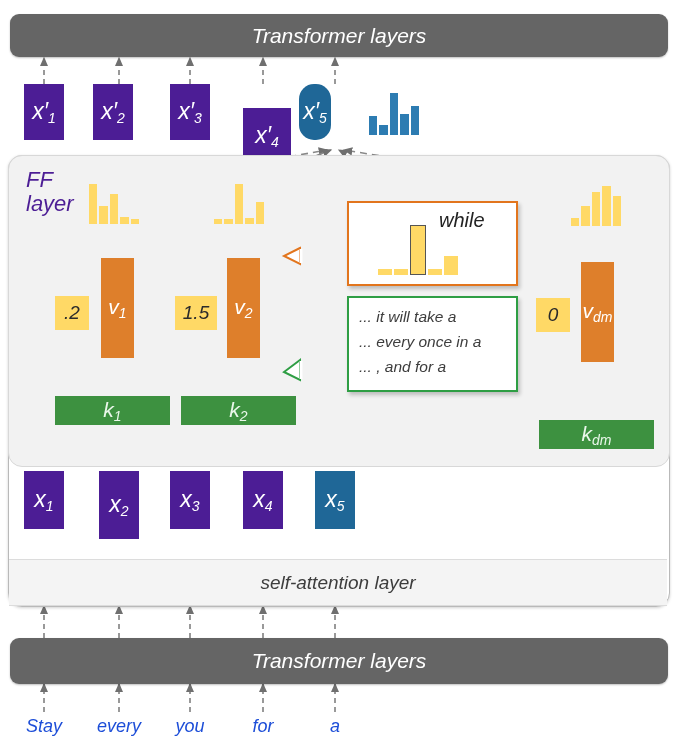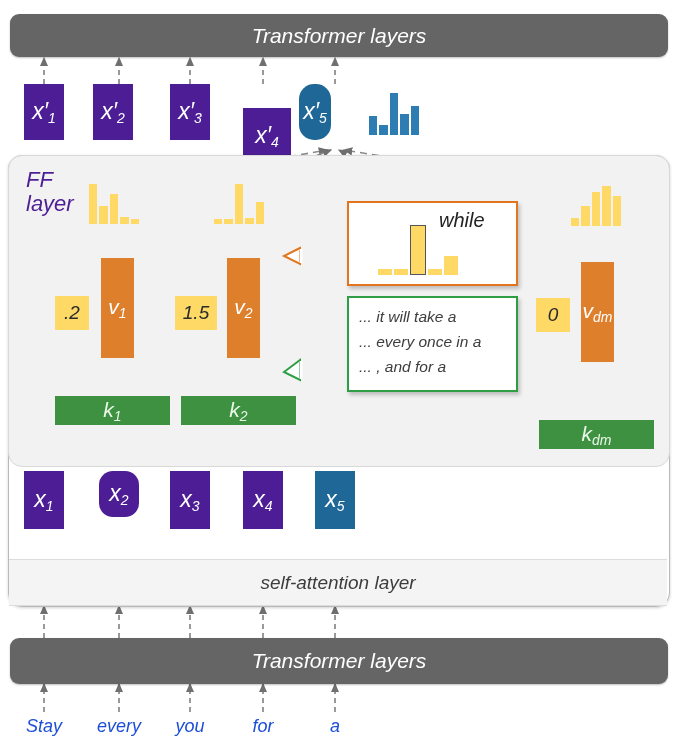--- a/index.html
+++ b/index.html
@@ -236,21 +236,21 @@
   </div>
 </div>
 <svg class="abs" style="left:0;top:0;width:678px;height:744px;">
   <path d="M300,360 L284,372 L300,380 z" fill="#ffffff" stroke="#2e9e44" stroke-width="2"></path>
   <path d="M301,361 L301,379" stroke="#ffffff" stroke-width="3"></path>
 </svg>
 
 <div class="abs xbox light" style="left:24px;top:471px;width:40px;height:58px;">
   <span>x<i class="sub">1</i></span>
 </div>
-<div class="abs xbox light" style="left:99px;top:471px;width:40px;height:46px;border-radius:14px;">
+<div class="abs xbox light" style="left:99px;top:471px;width:40px;height:68px;">
   <span>x<i class="sub">2</i></span>
 </div>
 <div class="abs xbox light" style="left:170px;top:471px;width:40px;height:58px;">
   <span>x<i class="sub">3</i></span>
 </div>
 <div class="abs xbox light" style="left:243px;top:471px;width:40px;height:58px;">
   <span>x<i class="sub">4</i></span>
 </div>
 <div class="abs xbox dark" style="left:315px;top:471px;width:40px;height:58px;">
   <span>x<i class="sub">5</i></span>

